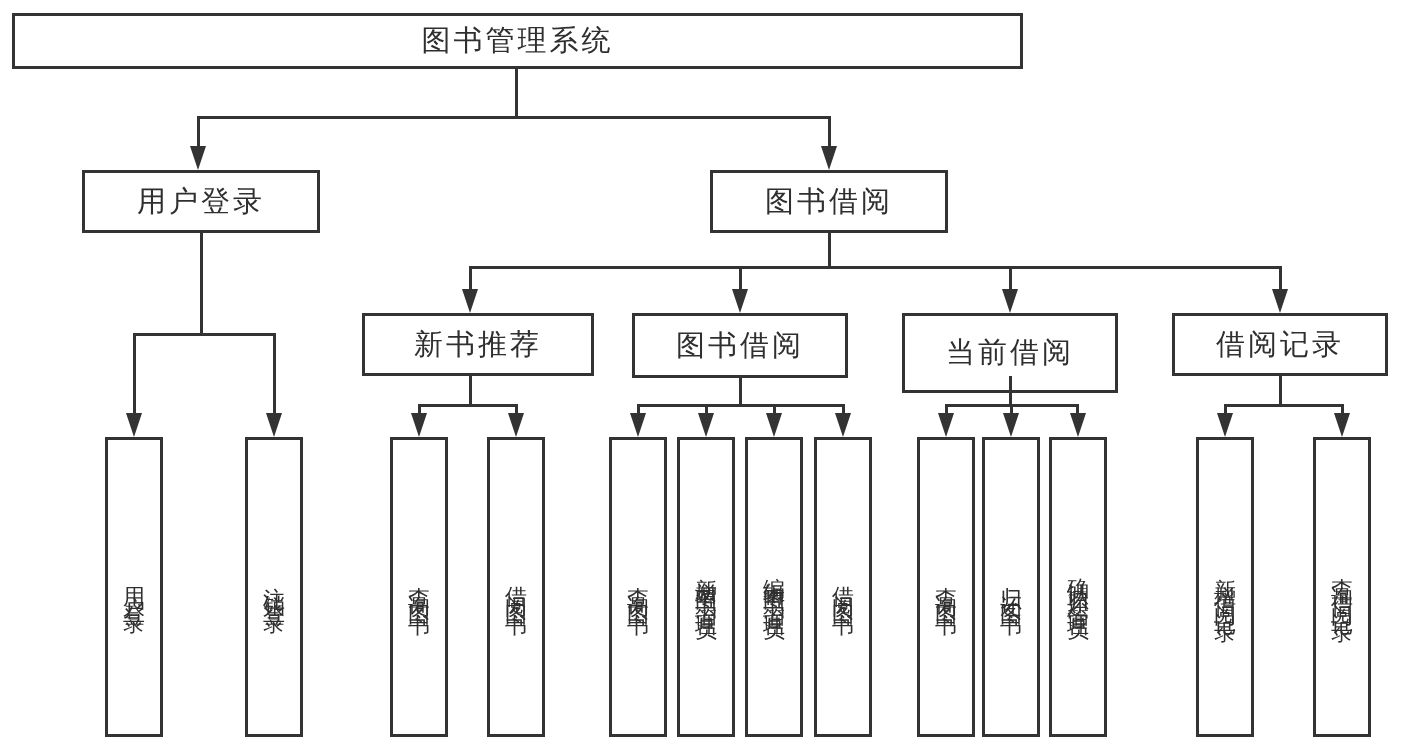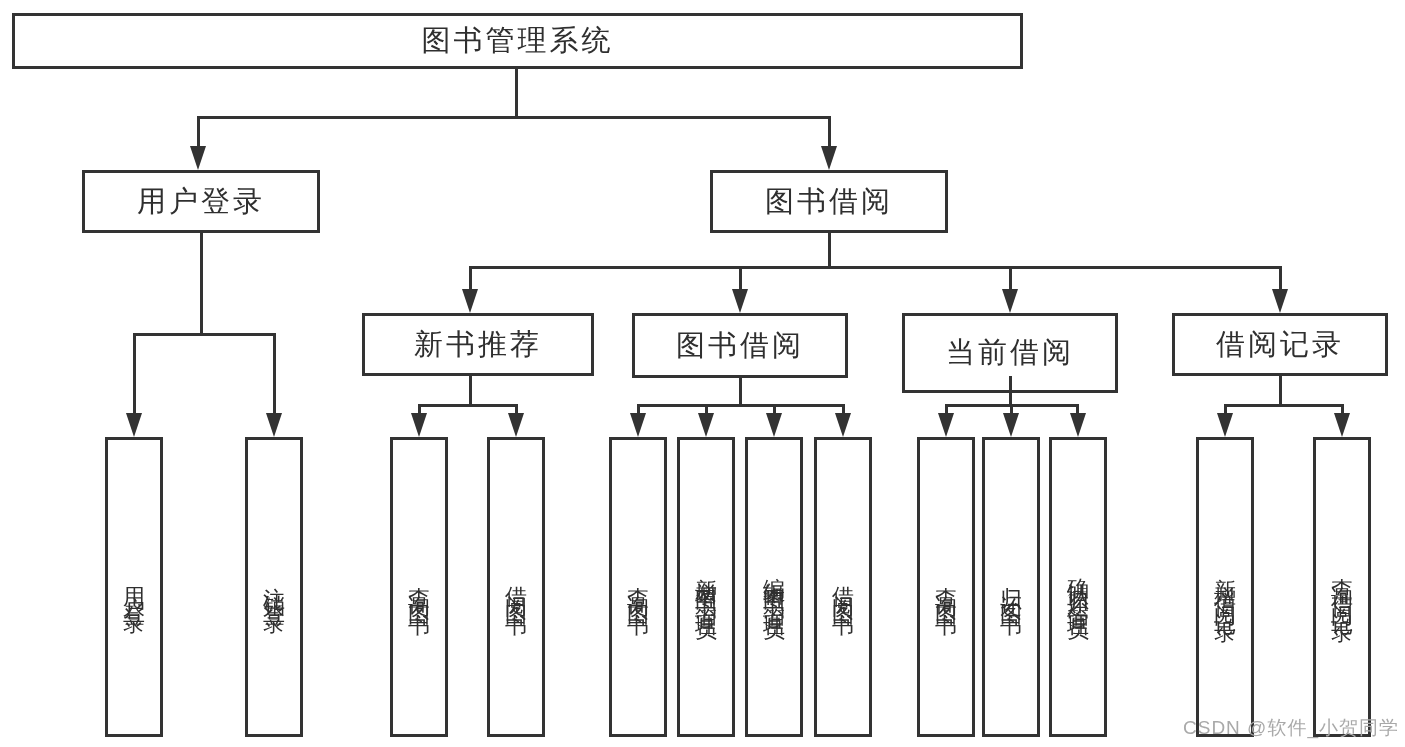--- a/index.html
+++ b/index.html
@@ -167,15 +167,14 @@
     <span style="letter-spacing:6px;">确认归还（管理员）</span>
   </div>
 
   <div class="box leaf" style="left:1196px; top:437px; width:58px; height:300px;">
     <span>新增借阅记录</span>
   </div>
   <div class="box leaf" style="left:1313px; top:437px; width:58px; height:300px;">
     <span>查询借阅记录</span>
   </div>
 
-  <div class="watermark">CSDN @软件_小贺同学</div>
 
 </div>
 
 </body></html>

